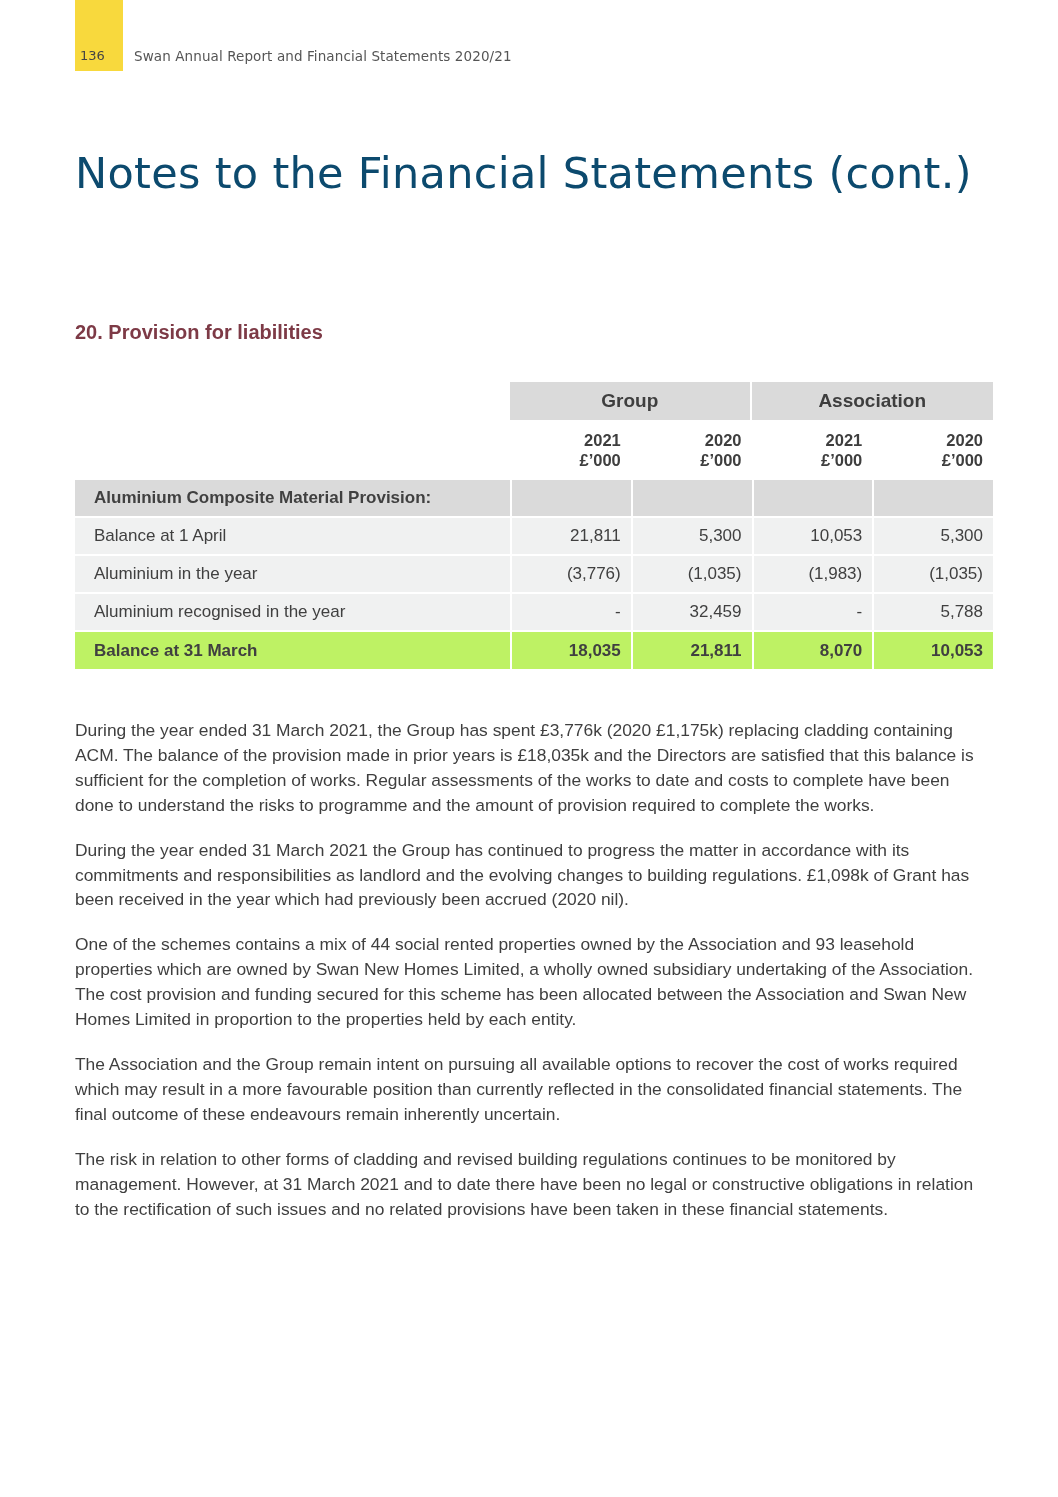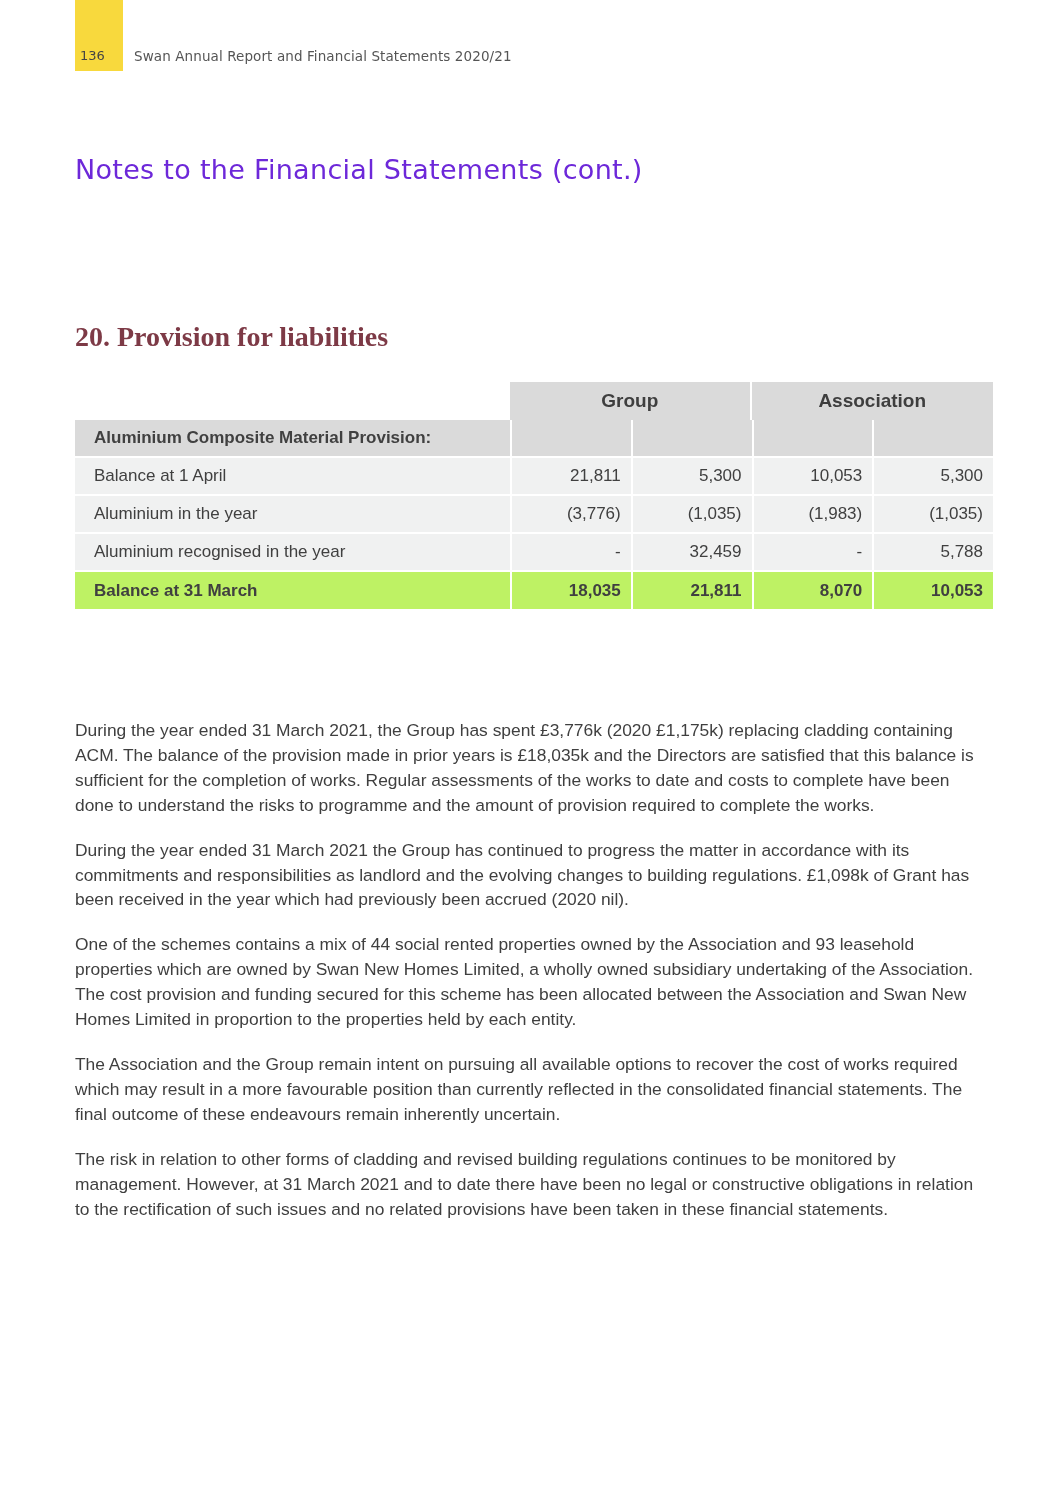--- a/index.html
+++ b/index.html
@@ -13,27 +13,26 @@
     .page-number {
       position: absolute; left: 80px; top: 48px;
       font-family: "DejaVu Sans", sans-serif; font-size: 13px; color: #444;
     }
     .running-header {
       position: absolute; left: 134px; top: 48px;
       font-family: "DejaVu Sans", sans-serif; font-size: 13.5px; color: #555; letter-spacing: 0.1px;
     }
     .page-title {
       position: absolute; left: 75px; top: 148px;
-      font-family: "DejaVu Sans", sans-serif; font-size: 27px; font-weight: normal; color: #6d28d9;
+      font-family: "DejaVu Sans", sans-serif; font-size: 43px; font-weight: normal; color: #0c4a6e;
       letter-spacing: 0.3px;
-      margin-top: 6px;
     }
     .section-heading {
       position: absolute; left: 75px; top: 321px;
-      font-family: Liberation Serif, serif; font-size: 28px; font-weight: bold; color: #7d3a46; text-align: center;
+      font-family: Liberation Sans, sans-serif; font-size: 20px; font-weight: bold; color: #7d3a46; text-align: center;
     }
 
     table.provision-table {
       position: absolute; left: 75px; top: 382px; width: 918px;
       border-collapse: separate; border-spacing: 0;
       font-family: "Liberation Sans", sans-serif; font-size: 17px; color: #404040;
     }
     .provision-table td, .provision-table th { padding: 0; }
     .col-label { width: 435px; }
     .col-num { width: 120.75px; }
@@ -82,20 +81,27 @@
       <col class="col-num">
       <col class="col-num">
       <col class="col-num">
   </colgroup>
   <tbody>
       <tr class="grp-head">
     <th class="blank"></th>
     <th class="grp-group" colspan="2">Group</th>
     <th colspan="2">Association</th>
   </tr>
+  <tr class="year-head">
+    <th class="blank"></th>
+    <th><span>2021</span><br><span>£’000</span></th>
+    <th><span>2020</span><br><span>£’000</span></th>
+    <th><span>2021</span><br><span>£’000</span></th>
+    <th><span>2020</span><br><span>£’000</span></th>
+  </tr>
   <tr class="prov-row row-section">
     <td class="lbl">Aluminium Composite Material Provision:</td>
     <td class="num"></td>
     <td class="num"></td>
     <td class="num"></td>
     <td class="num"></td>
   </tr>
   <tr class="prov-row row-body">
     <td class="lbl">Balance at 1 April</td>
     <td class="num">21,811</td>

